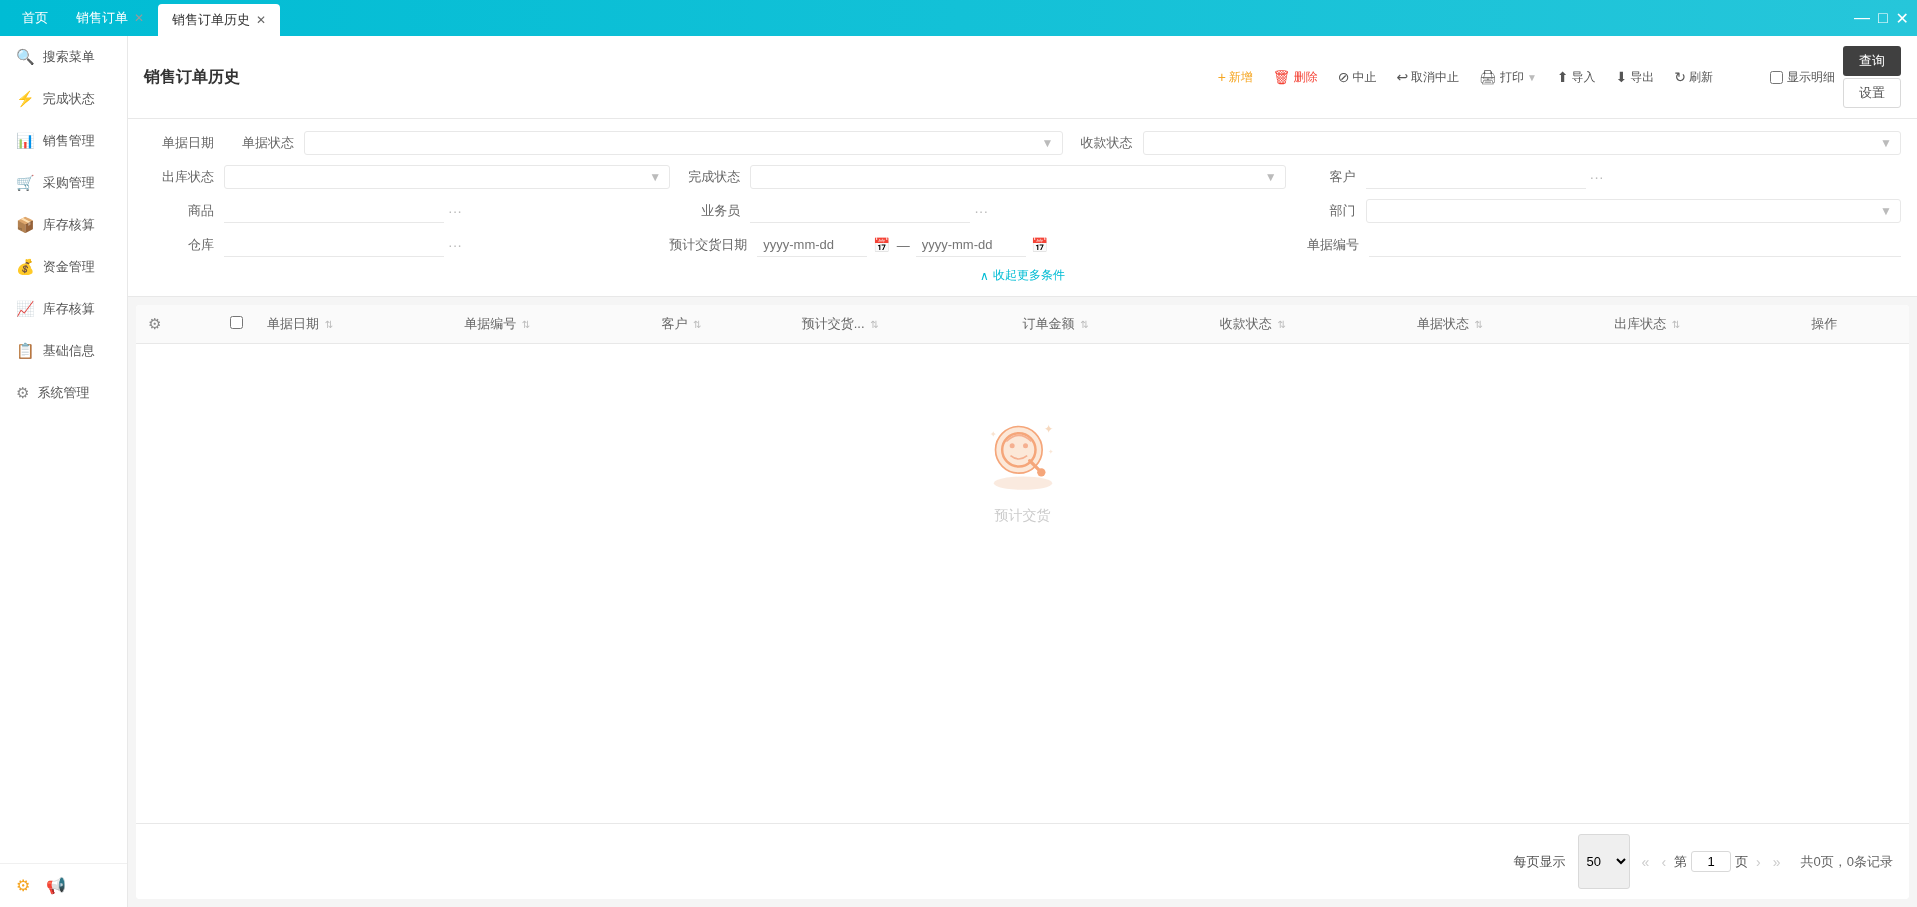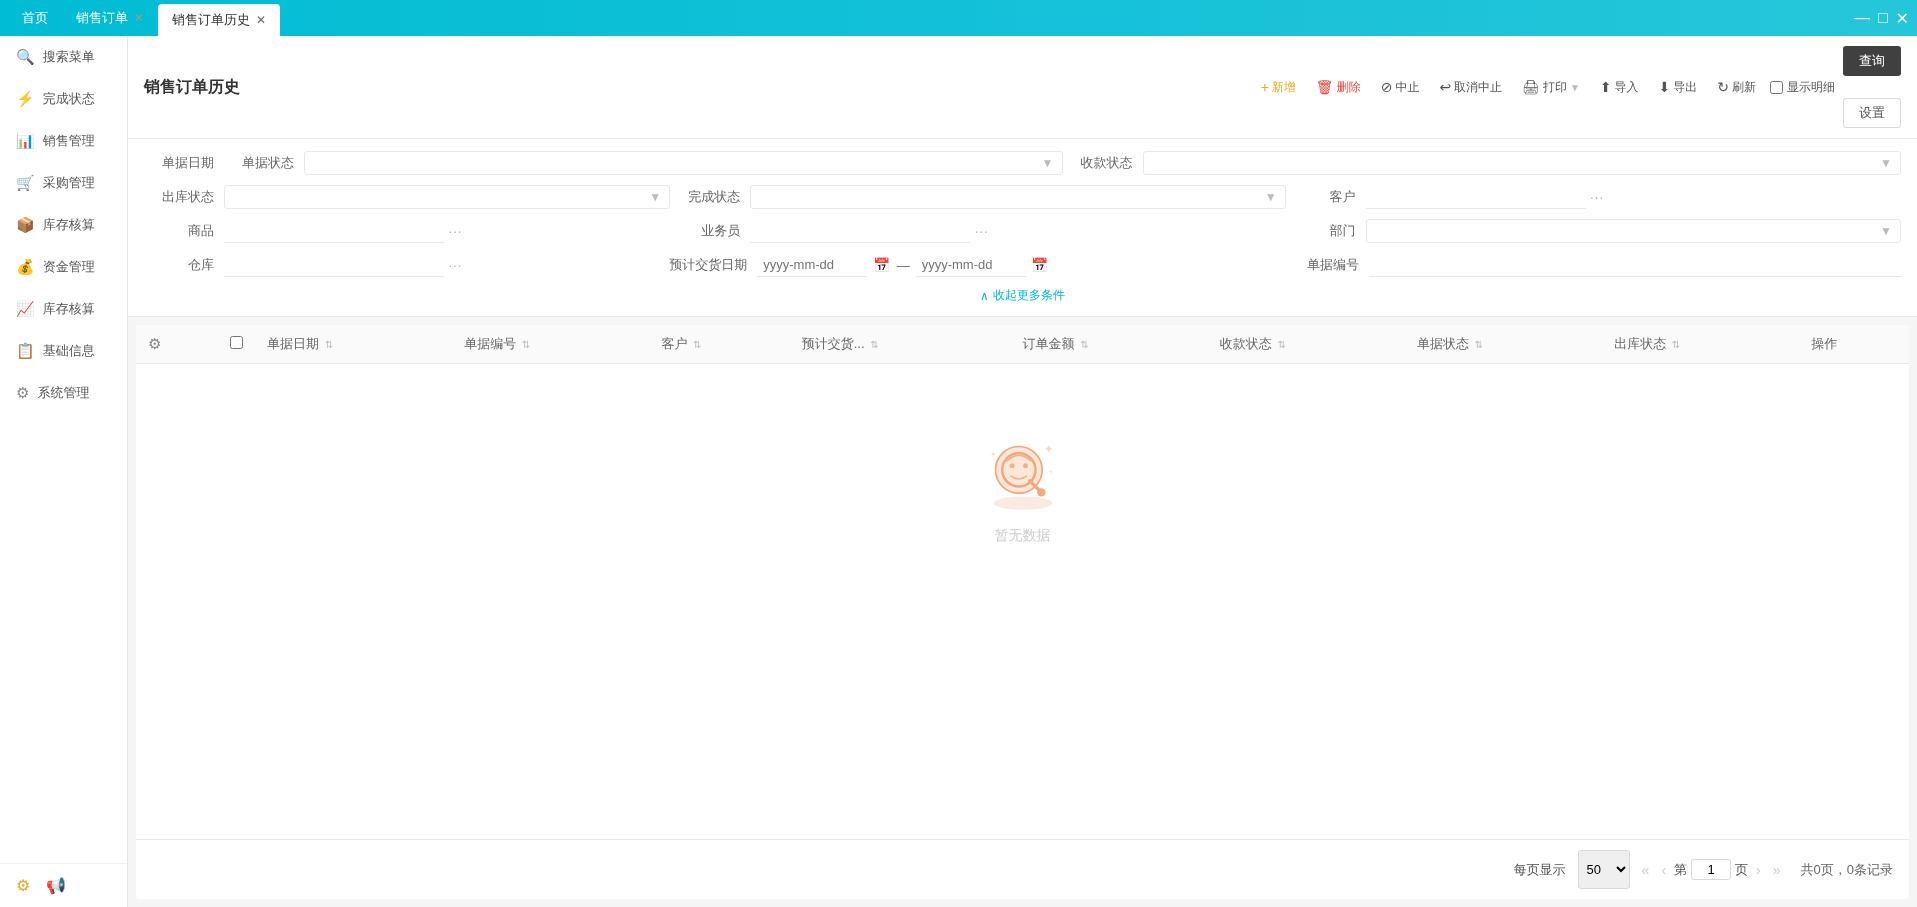--- a/index.html
+++ b/index.html
@@ -29,22 +29,22 @@
 
     
     .page-header { background: #fff; padding: 10px 16px; display: flex; align-items: center; justify-content: space-between; border-bottom: 1px solid #e8e8e8; flex-shrink: 0; }
     .page-title { font-size: 16px; font-weight: bold; color: #333; }
     .toolbar { display: flex; align-items: center; gap: 8px; }
     .toolbar-btn { display: flex; align-items: center; gap: 3px; font-size: 12px; color: #555; cursor: pointer; padding: 4px 6px; border-radius: 3px; }
     .toolbar-btn .t-icon { font-size: 14px; }
     .toolbar-btn.orange { color: #f5a623; }
     .toolbar-btn.red { color: #f44336; }
     .btn-query { background: #404040; color: #fff; border: none; padding: 6px 16px; border-radius: 3px; cursor: pointer; font-size: 13px; }
-    .btn-setting { background: #fff; color: #555; border: 1px solid #d9d9d9; padding: 5px 14px; border-radius: 3px; cursor: pointer; font-size: 13px; margin-top: 20px; }
-    .display-toggle { display: flex; align-items: center; gap: 4px; font-size: 12px; color: #555; }
+    .btn-setting { background: #fff; color: #555; border: 1px solid #d9d9d9; padding: 5px 14px; border-radius: 3px; cursor: pointer; font-size: 13px; margin-top: 0; }
+    .display-toggle { display: flex; align-items: center; gap: 4px; font-size: 12px; color: #555; margin-left: 43px; }
     .display-toggle input { margin: 0; }
 
     
     .filter-area { background: #fff; padding: 12px 16px; border-bottom: 1px solid #e8e8e8; flex-shrink: 0; }
     .filter-row { display: flex; align-items: center; margin-bottom: 10px; gap: 0; }
     .filter-label { width: 80px; color: #666; text-align: right; padding-right: 10px; flex-shrink: 0; font-size: 13px; }
     .filter-control { flex: 1; display: flex; align-items: center; min-width: 0; }
     .date-tags { display: flex; align-items: center; gap: 4px; }
     .date-tag { font-size: 12px; color: #666; cursor: pointer; padding: 1px 4px; }
     .date-tag.active { background: #f5a623; color: #fff; border-radius: 10px; padding: 1px 8px; }
@@ -70,21 +70,21 @@
     .th-gear { color: #888; font-size: 15px; cursor: pointer; }
     .th-checkbox { width: 30px; }
 
     
     .empty-state { flex: 1; display: flex; flex-direction: column; align-items: center; justify-content: center; padding: 60px 0; }
     .empty-text { color: #ccc; font-size: 14px; }
 
     
     .pagination { display: flex; align-items: center; justify-content: flex-end; padding: 10px 16px; border-top: 1px solid #e8e8e8; background: #fff; gap: 8px; flex-shrink: 0; }
     .page-size-select { display: flex; align-items: center; gap: 12px; font-size: 13px; color: #555; }
-    .page-size-select select { border: 1px solid #d9d9d9; border-radius: 3px; padding: 10px 4px; font-size: 13px; }
+    .page-size-select select { border: 1px solid #d9d9d9; border-radius: 3px; padding: 18px 4px; font-size: 13px; }
     .page-nav { display: flex; align-items: center; gap: 4px; font-size: 13px; color: #555; }
     .page-nav .nav-btn { cursor: pointer; color: #666; font-size: 14px; padding: 2px 4px; }
     .page-nav .nav-btn.disabled { color: #ccc; cursor: default; }
     .page-input { border: 1px solid #d9d9d9; border-radius: 3px; padding: 2px 6px; width: 40px; text-align: center; font-size: 13px; }
     .total-info { font-size: 13px; color: #666; margin-left: 8px; }
 
     
     .empty-svg { width: 100px; height: 100px; }
   </style>
 </head>
@@ -352,21 +352,21 @@
               <path d="M40 45 Q55 30 70 45" fill="none" stroke="#f5b090" stroke-width="2"></path>
               <circle cx="47" cy="50" r="3" fill="#f5b090"></circle>
               <circle cx="63" cy="50" r="3" fill="#f5b090"></circle>
               <path d="M45 62 Q55 70 65 62" fill="none" stroke="#f5b090" stroke-width="2"></path>
 
               <text x="85" y="35" font-size="14" fill="#f5d0b0" opacity="0.8">✦</text>
               <text x="20" y="40" font-size="10" fill="#f5d0b0" opacity="0.6">✦</text>
               <text x="90" y="60" font-size="8" fill="#f5d0b0" opacity="0.5">✦</text>
             </svg>
           </div>
-          <span class="empty-text">暂无数据</span>
+          <span class="empty-text">预计交货</span>
         </div>
       </div>
 
       <div class="pagination">
         <div class="page-size-select">
           <span>每页显示</span>
           <select>
             <option value="10">10</option>
             <option value="20">20</option>
             <option value="50" selected="">50</option>

